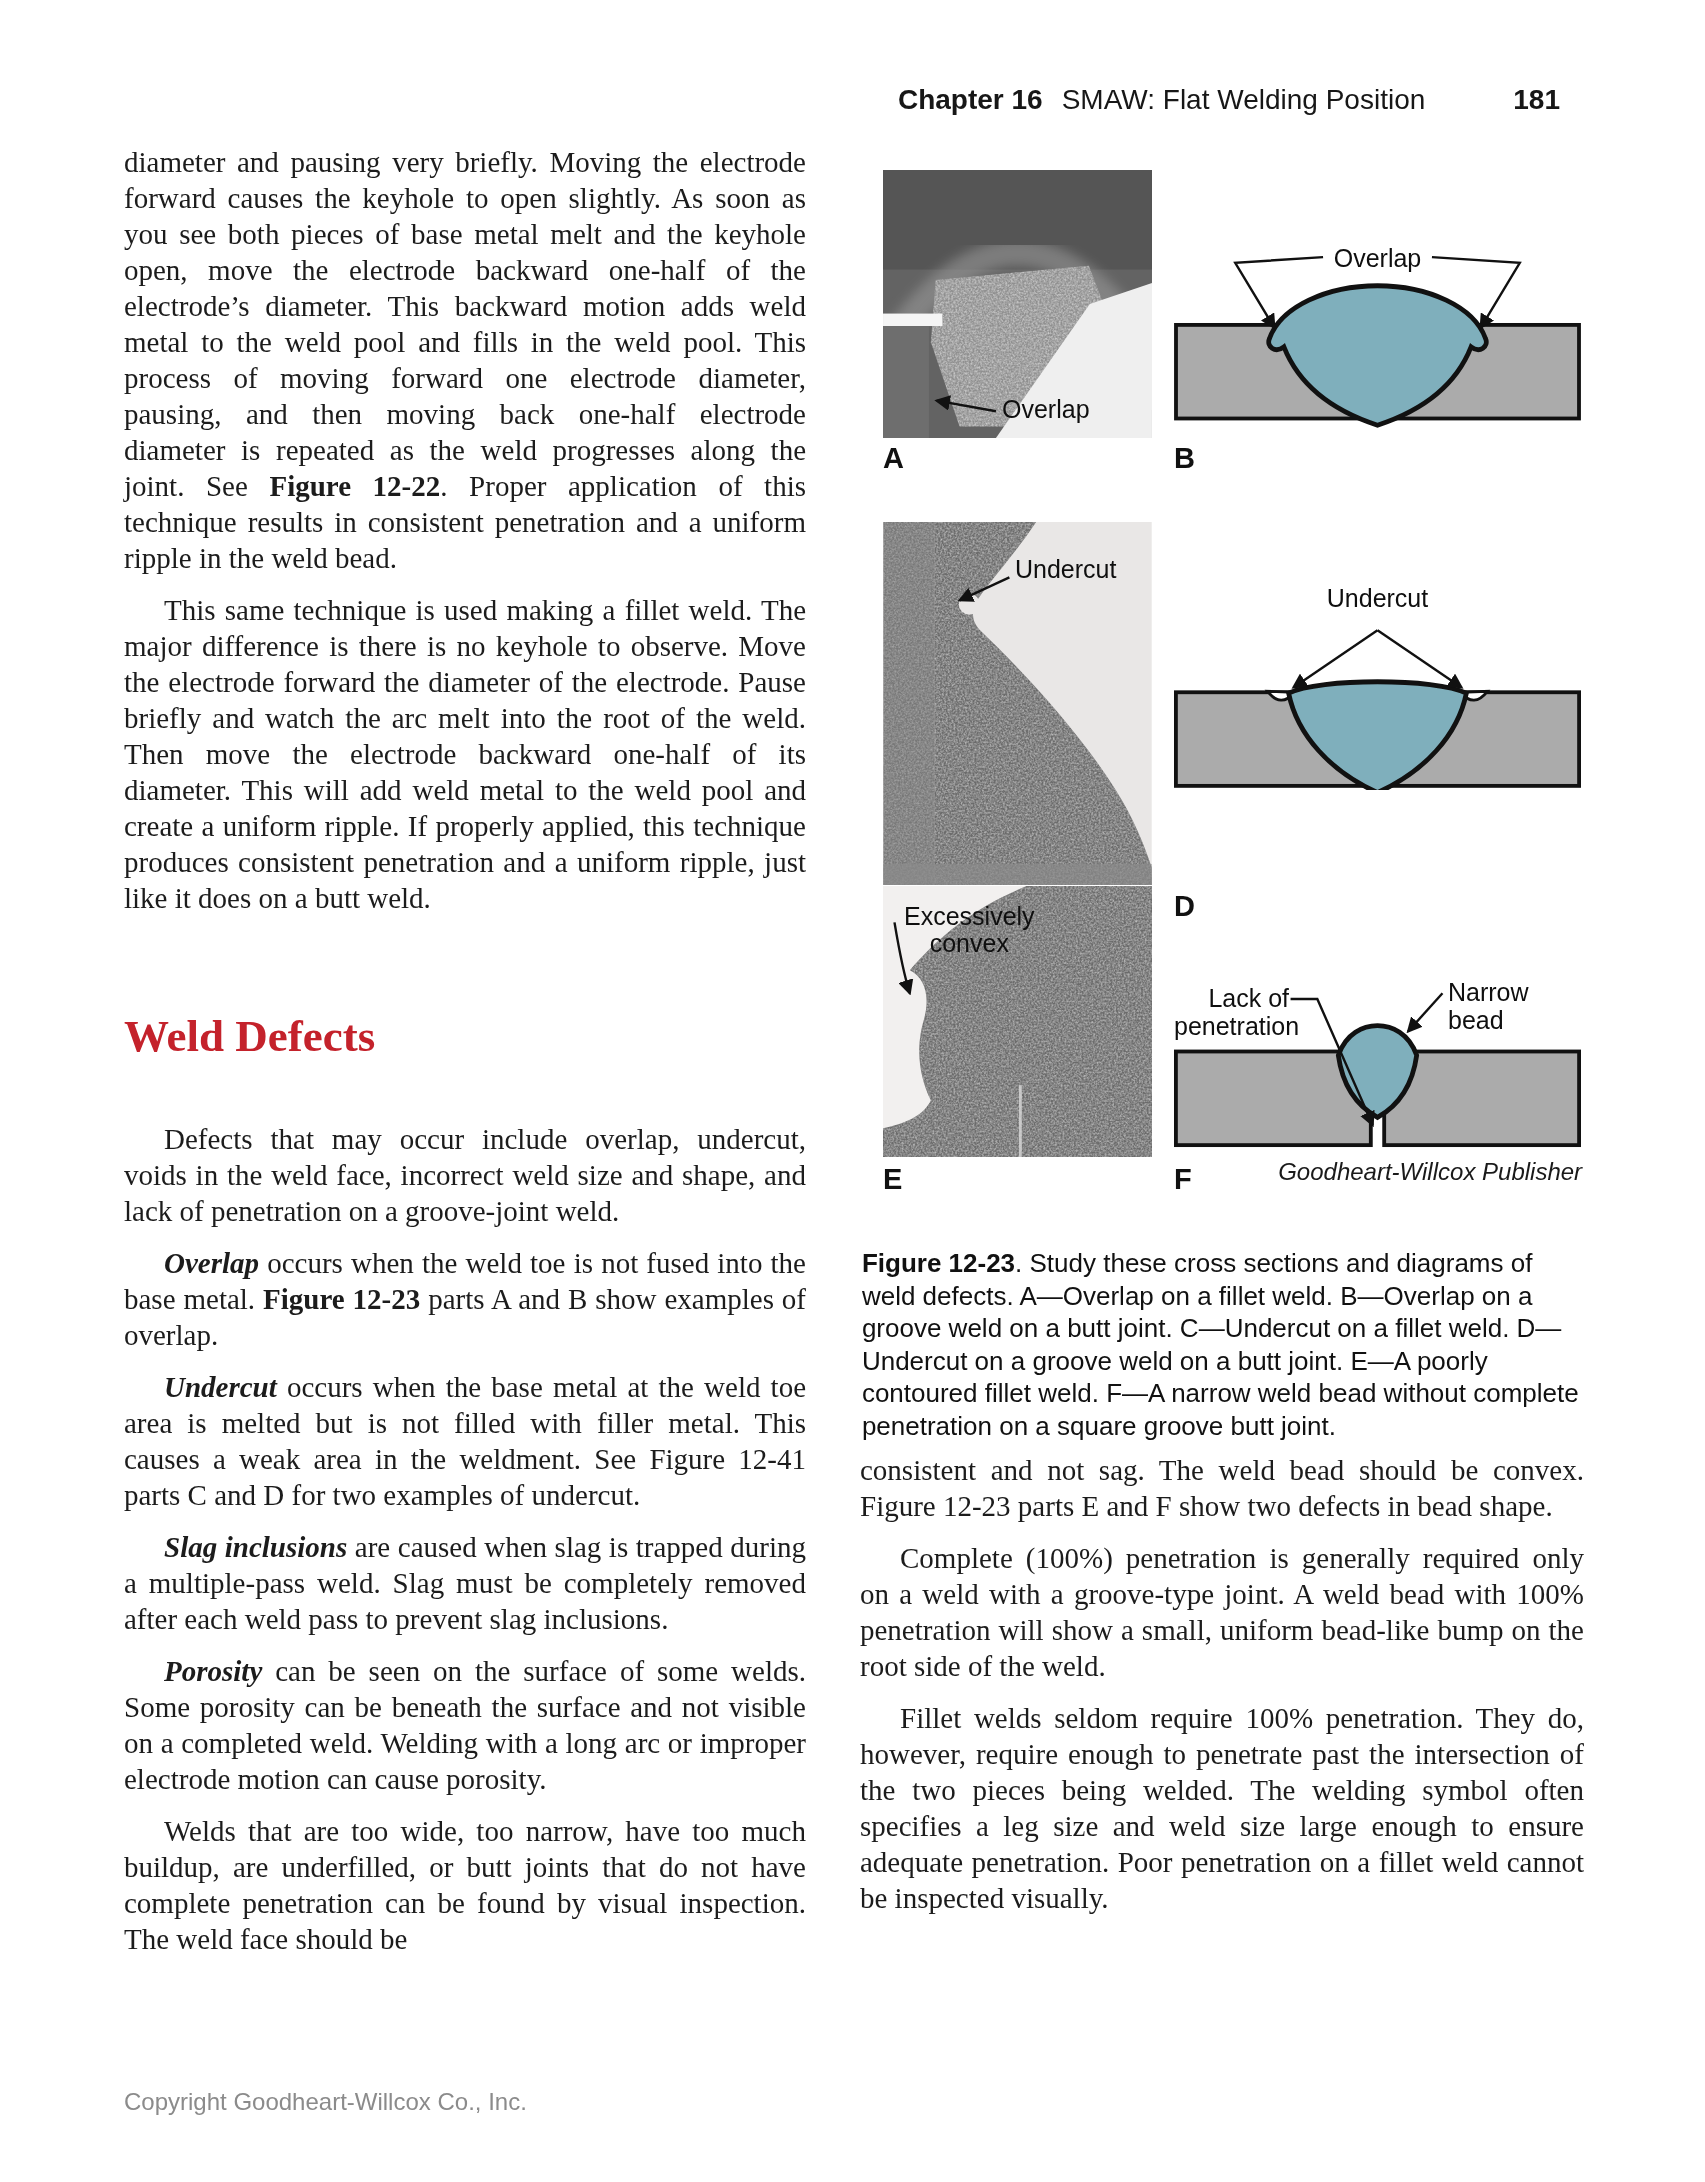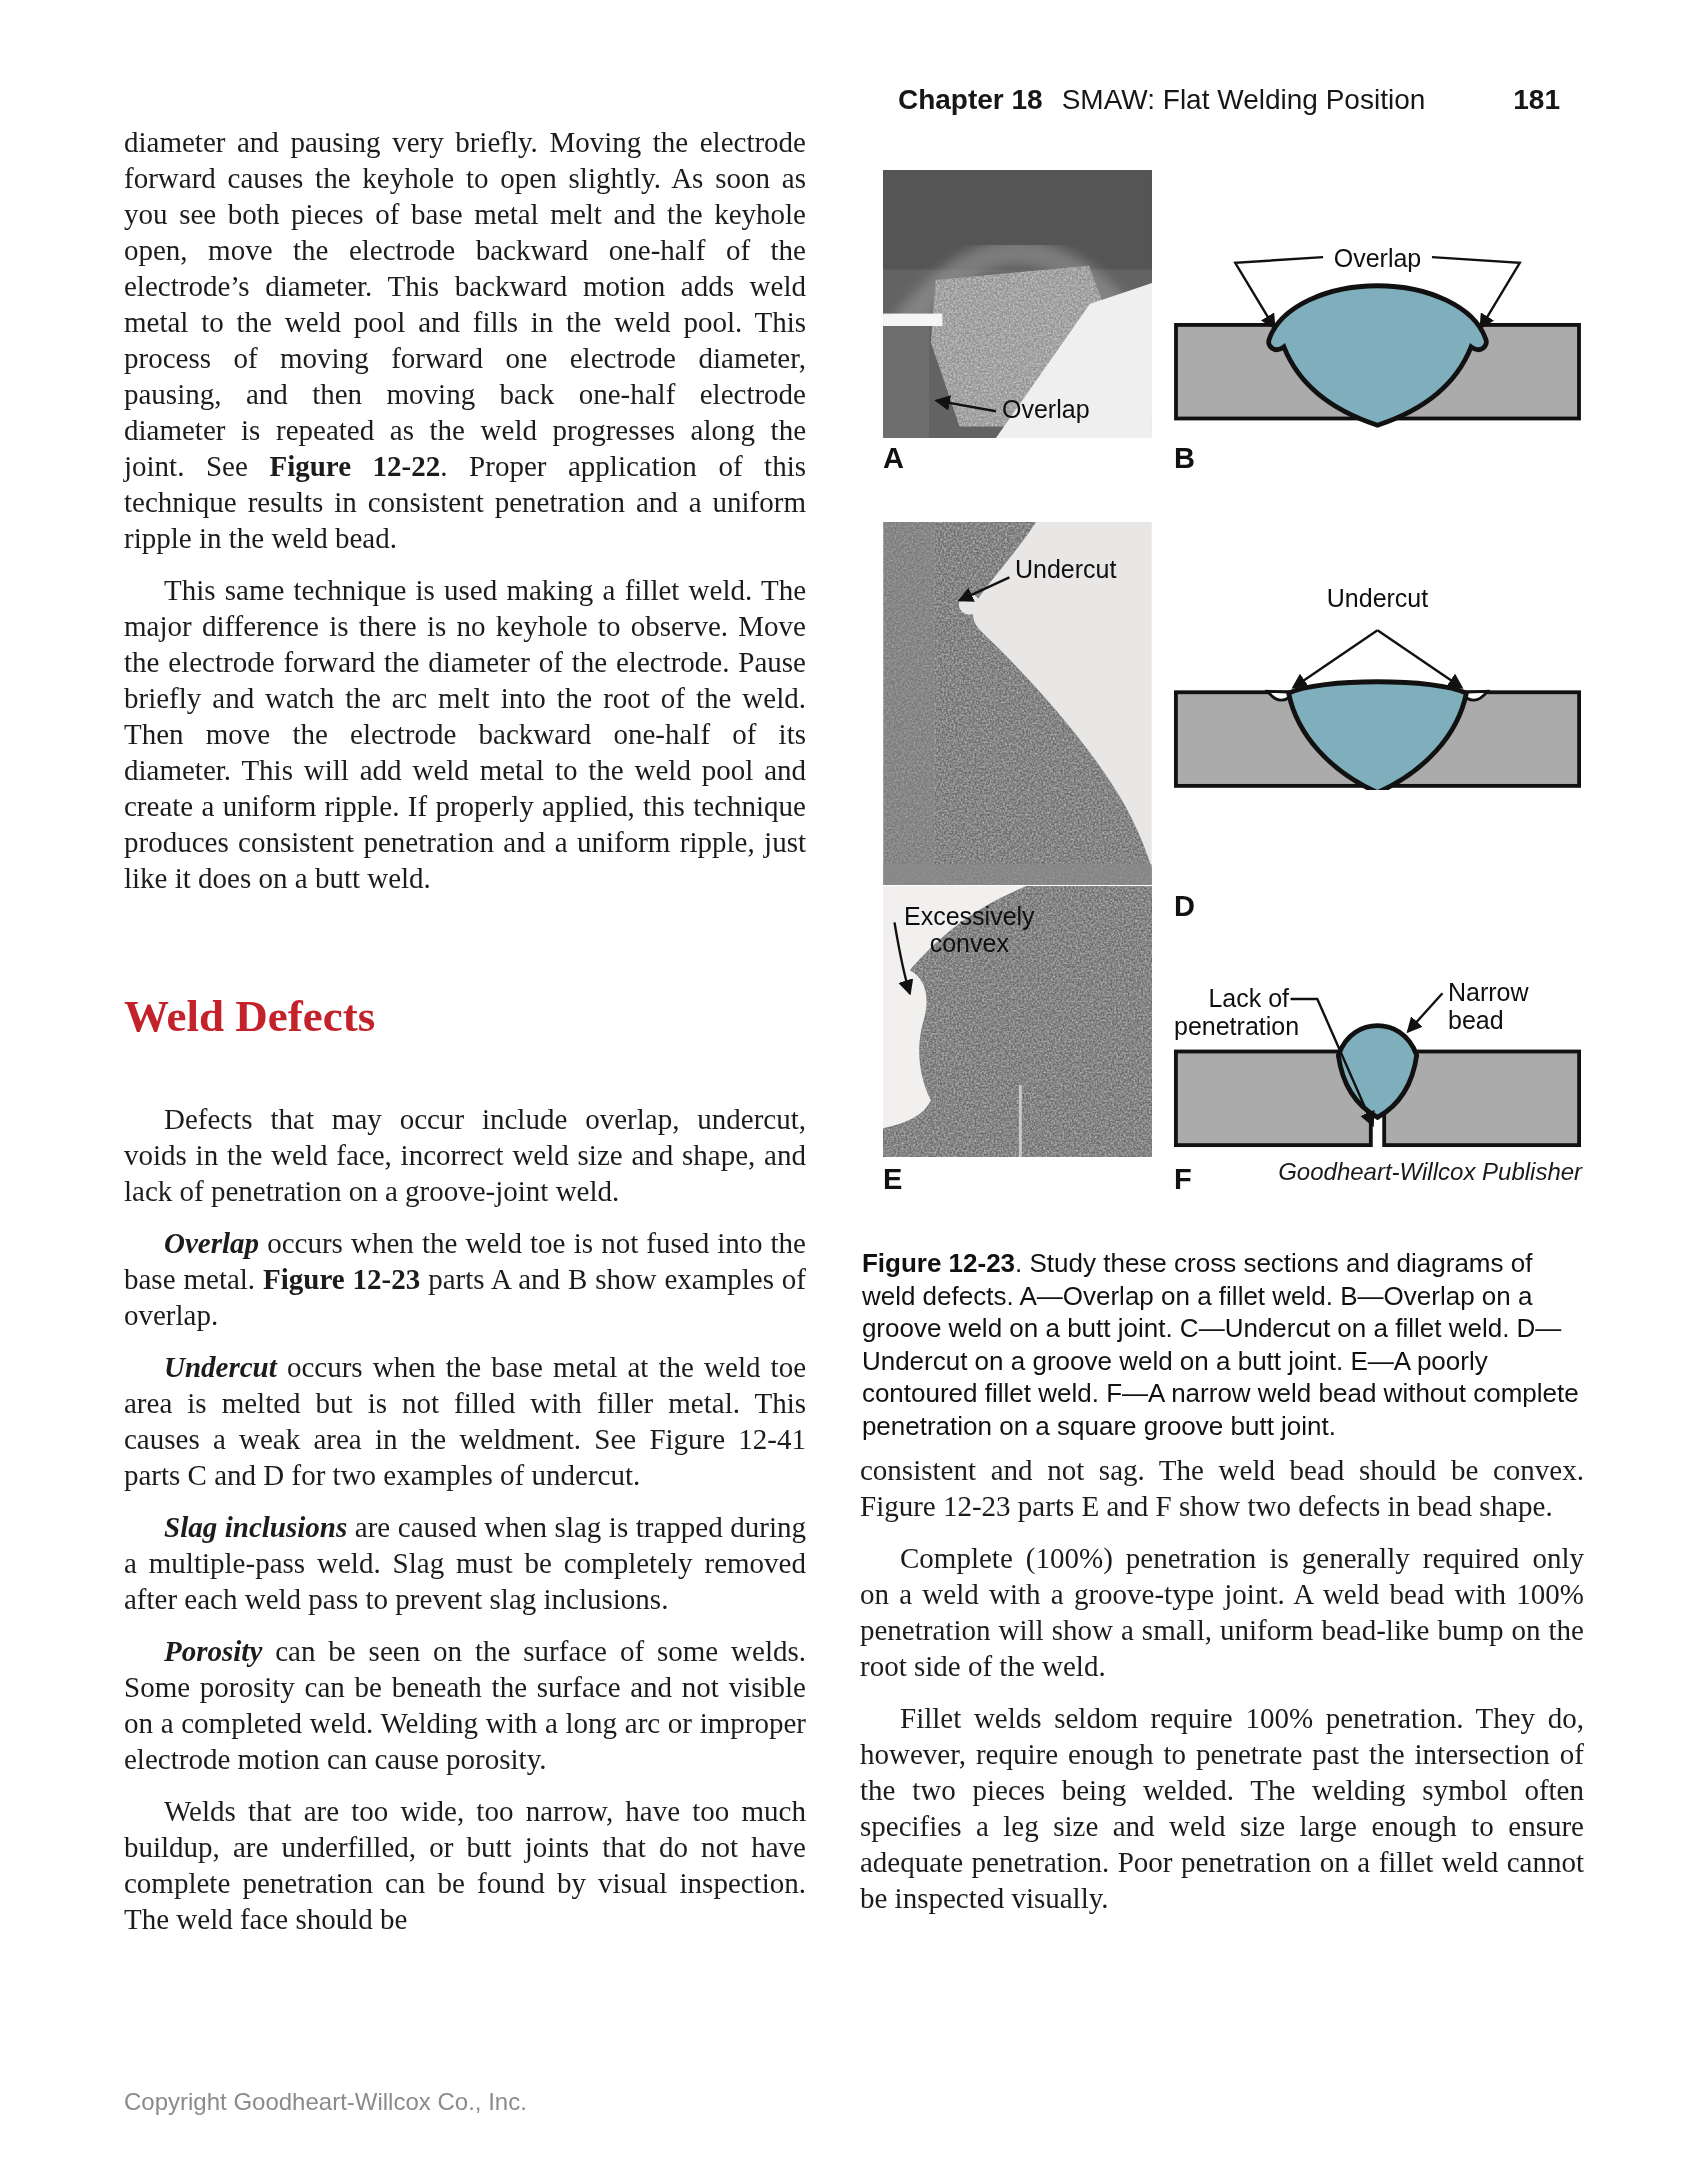--- a/index.html
+++ b/index.html
@@ -5,21 +5,21 @@
   html,body{margin:0;padding:0;background:#ffffff;}
   .page{position:relative;width:1705px;height:2182px;background:#fff;overflow:hidden;
         font-family:"Liberation Serif","DejaVu Serif",serif;color:#1c1c1c;}
   
   .hdr{position:absolute;top:84px;left:0;right:145px;text-align:right;
        font-family:"Liberation Sans","DejaVu Sans",sans-serif;font-size:28px;color:#171717;}
   .hdr .b{font-weight:bold;}
   .hdr .ttl{margin-left:19px;}
   .hdr .pg{font-weight:bold;margin-left:88px;}
   
-  .colL{position:absolute;left:124px;top:124px;width:682px;}
+  .colL{position:absolute;left:124px;top:144px;width:682px;}
   .colR{position:absolute;left:860px;top:163px;width:724px;height:1874px;}
   .para{font-size:29px;line-height:36px;text-align:justify;margin:0;}
   .para.ind{text-indent:40px;margin-top:16px;}
   .seg-b{font-weight:bold;}
   .seg-bi{font-weight:bold;font-style:italic;}
   h1.defects{font-family:"Liberation Serif","DejaVu Serif",serif;color:var(--accent-red,#c4222b);
        font-size:45px;line-height:52px;font-weight:bold;margin:94px 0 59px 0;}
   
   .abs{position:absolute;}
   .photo{display:block;}
@@ -59,21 +59,21 @@
     </filter>
     <filter id="soft">
         <feGaussianBlur stdDeviation="6"></feGaussianBlur>
       </filter>
   </defs>
 </svg>
 
 <div class="page">
 
   <div class="hdr">
-    <span class="b">Chapter 18</span><span class="ttl">SMAW: Flat Welding Position</span><span class="pg">181</span>
+    <span class="b">Chapter 16</span><span class="ttl">SMAW: Flat Welding Position</span><span class="pg">181</span>
   </div>
 
   <div class="colL">
     <p class="para"><span>diameter and pausing very briefly. Moving the electrode forward causes the keyhole to open slightly. As soon as you see both pieces of base metal melt and the keyhole open, move the electrode backward one-half of the electrode’s diameter. This backward motion adds weld metal to the weld pool and fills in the weld pool. This process of moving forward one electrode diameter, pausing, and then moving back one-half electrode diameter is repeated as the weld progresses along the joint. See </span><span class="seg-b">Figure 12-22</span><span>. Proper application of this technique results in consistent penetration and a uniform ripple in the weld bead.</span></p>
     <p class="para ind"><span>This same technique is used making a fillet weld. The major difference is there is no keyhole to observe. Move the electrode forward the diameter of the electrode. Pause briefly and watch the arc melt into the root of the weld. Then move the electrode backward one-half of its diameter. This will add weld metal to the weld pool and create a uniform ripple. If properly applied, this technique produces consistent penetration and a uniform ripple, just like it does on a butt weld.</span></p>
     <h1 class="defects">Weld Defects</h1>
     <p class="para ind"><span>Defects that may occur include overlap, undercut, voids in the weld face, incorrect weld size and shape, and lack of penetration on a groove-joint weld.</span></p>
     <p class="para ind"><span class="seg-bi">Overlap</span><span> occurs when the weld toe is not fused into the base metal. </span><span class="seg-b">Figure 12-23</span><span> parts A and B show examples of overlap.</span></p>
     <p class="para ind"><span class="seg-bi">Undercut</span><span> occurs when the base metal at the weld toe area is melted but is not filled with filler metal. This causes a weak area in the weldment. See Figure 12-41 parts C and D for two examples of undercut.</span></p>
     <p class="para ind"><span class="seg-bi">Slag inclusions</span><span> are caused when slag is trapped during a multiple-pass weld. Slag must be completely removed after each weld pass to prevent slag inclusions.</span></p>

